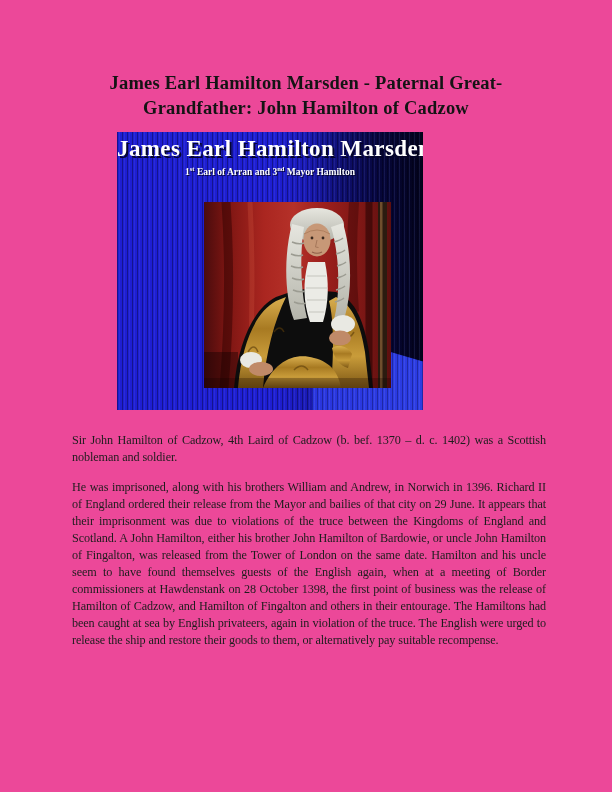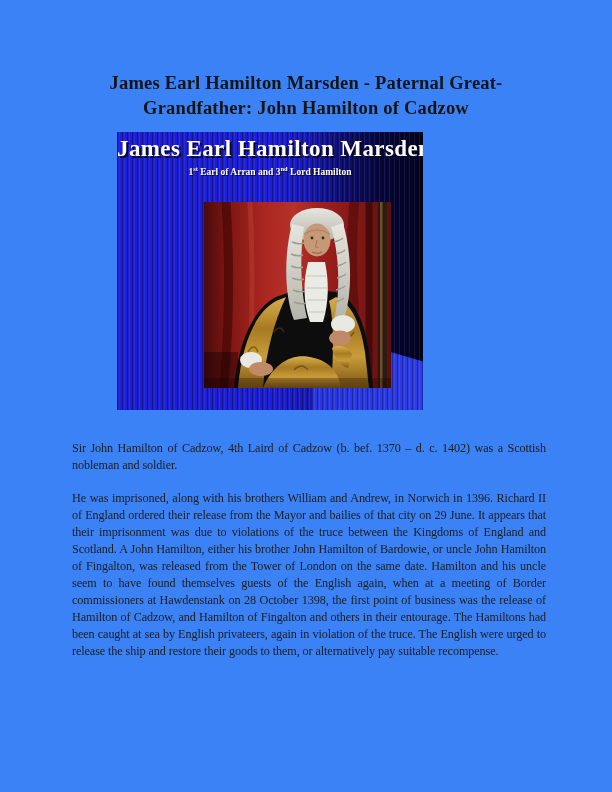--- a/index.html
+++ b/index.html
@@ -1,18 +1,18 @@
 <!DOCTYPE html>
 <html><head>
 <meta charset="utf-8">
 <style>
   html, body { margin:0; padding:0; background:#ffffff; }
   .page {
     position:relative; width:612px; height:792px; margin:0 auto;
-    background:#3b82f6; overflow:hidden;
+    background:#ec4899; overflow:hidden;
     font-family:"Liberation Serif", serif;
   }
 
   
   .doc-title {
     position:absolute; top:71px; left:66px; width:480px;
     text-align:center; font-weight:bold; font-size:18.5px; line-height:25px;
     color:#141414; letter-spacing:0.2px;
   }
 
@@ -62,21 +62,21 @@
     position:absolute; left:87px; top:70px; width:187px; height:186px;
   }
   .portrait svg { display:block; width:100%; height:100%; }
 
   
   .body-text {
     position:absolute; left:72px; top:424px; width:474px;
     font-size:12.2px; line-height:17px; letter-spacing:-0.1px;
     text-align:justify; color:#1d1d1d;
   }
-  .body-text p { margin:16px 0 13px 0; }
+  .body-text p { margin:8px 0 13px 0; }
 </style>
 </head>
 <body>
 
 <div class="page">
 
   <div class="doc-title">James Earl Hamilton Marsden - Paternal Great-Grandfather: John Hamilton of Cadzow</div>
 
   <div class="slide">
     <div class="slide-bg"></div>
@@ -146,21 +146,21 @@
         <ellipse cx="47" cy="158" rx="11" ry="8" fill="#e9e9e3"></ellipse>
         <ellipse cx="57" cy="167" rx="12" ry="7" fill="#c08a68"></ellipse>
 
         <rect x="0" y="176" width="187" height="10" fill="rgba(10,0,0,0.25)"></rect>
       </svg>
     </div>
 
     <div class="slide-title">James Earl Hamilton Marsden</div>
 
     <div class="slide-subtitle">
-      <span>1</span><sup>st</sup><span> Earl of Arran and 3</span><sup>nd</sup><span> Lord Hamilton</span>
+      <span>1</span><sup>st</sup><span> Earl of Arran and 3</span><sup>nd</sup><span> Mayor Hamilton</span>
     </div>
   </div>
 
   <div class="body-text">
     <p>Sir John Hamilton of Cadzow, 4th Laird of Cadzow (b. bef. 1370 – d. c. 1402) was a Scottish nobleman and soldier.</p>
     <p>He was imprisoned, along with his brothers William and Andrew, in Norwich in 1396. Richard II of England ordered their release from the Mayor and bailies of that city on 29 June. It appears that their imprisonment was due to violations of the truce between the Kingdoms of England and Scotland. A John Hamilton, either his brother John Hamilton of Bardowie, or uncle John Hamilton of Fingalton, was released from the Tower of London on the same date. Hamilton and his uncle seem to have found themselves guests of the English again, when at a meeting of Border commissioners at Hawdenstank on 28 October 1398, the first point of business was the release of Hamilton of Cadzow, and Hamilton of Fingalton and others in their entourage. The Hamiltons had been caught at sea by English privateers, again in violation of the truce. The English were urged to release the ship and restore their goods to them, or alternatively pay suitable recompense.</p>
   </div>
 
 </div>
 

